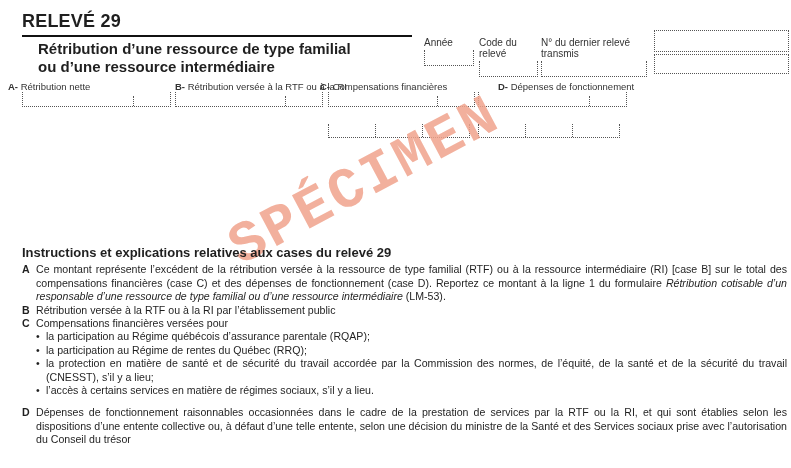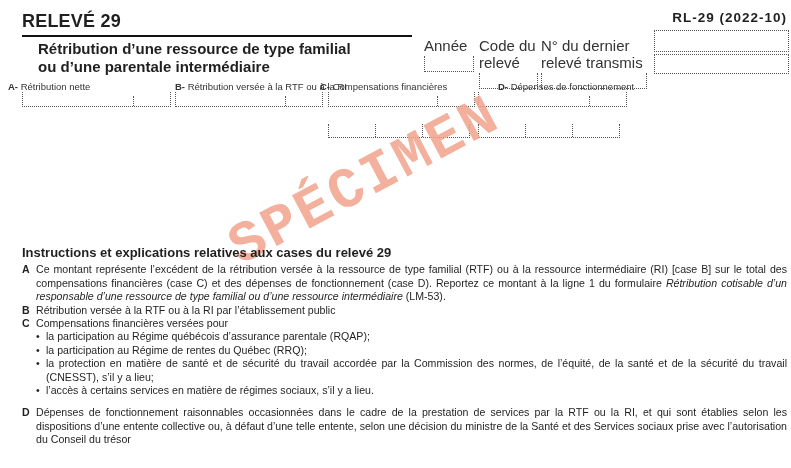--- a/index.html
+++ b/index.html
@@ -5,21 +5,21 @@
   html,body{margin:0;padding:0;background:#ffffff;}
   body{font-family:"Liberation Sans", sans-serif;color:#1f1f1f;}
   .page{position:relative;width:791px;height:468px;background:#fff;overflow:hidden;}
 
   
   .form-title{position:absolute;left:22px;top:11px;font-size:18px;font-weight:bold;letter-spacing:.2px;}
   .title-rule{position:absolute;left:22px;top:35px;width:390px;height:2px;background:#111;}
   .form-subtitle{position:absolute;left:38px;top:40px;font-size:15px;font-weight:bold;line-height:18px;}
   .form-code{position:absolute;right:4px;top:10px;font-size:13.5px;font-weight:bold;letter-spacing:1px;}
 
-  .hdr-field{position:absolute;font-size:15px;color:#333;}
+  .hdr-field{position:absolute;font-size:10px;color:#333;}
   .hdr-field .lbl{display:block;margin-bottom:2px;}
   .dotted-box{border-left:1px dotted #555;border-right:1px dotted #555;border-bottom:1px dotted #555;}
   .hdr-box{height:15px;}
   .rect-box{position:absolute;border:1px dotted #555;}
 
   
   .case-label{position:absolute;top:81px;font-size:9.5px;color:#333;}
   .case-label b{font-weight:bold;}
   .amount-box{position:absolute;top:92px;height:14px;}
   .cents-tick{position:absolute;right:36px;top:4px;height:10px;border-left:1px dotted #555;}
@@ -46,23 +46,22 @@
 </style>
 </head>
 <body>
 
 <div class="page">
 
   <div class="form-title">RELEVÉ 29</div>
   <div class="title-rule"></div>
   <div class="form-subtitle">
     <span>Rétribution d’une ressource de type familial</span><br>
-    <span>ou d’une parentale intermédiaire</span>
+    <span>ou d’une ressource intermédiaire</span>
   </div>
-  <div class="form-code">RL-29 (2022-10)</div>
 
   <div class="hdr-field" style="left:424px;top:37px;width:48px;">
     <span class="lbl">Année</span>
     <div class="dotted-box hdr-box" style="width:48px;"></div>
   </div>
   <div class="hdr-field" style="left:479px;top:37px;width:57px;">
     <span class="lbl">Code du relevé</span>
     <div class="dotted-box hdr-box" style="width:57px;"></div>
   </div>
   <div class="hdr-field" style="left:541px;top:37px;width:104px;">

